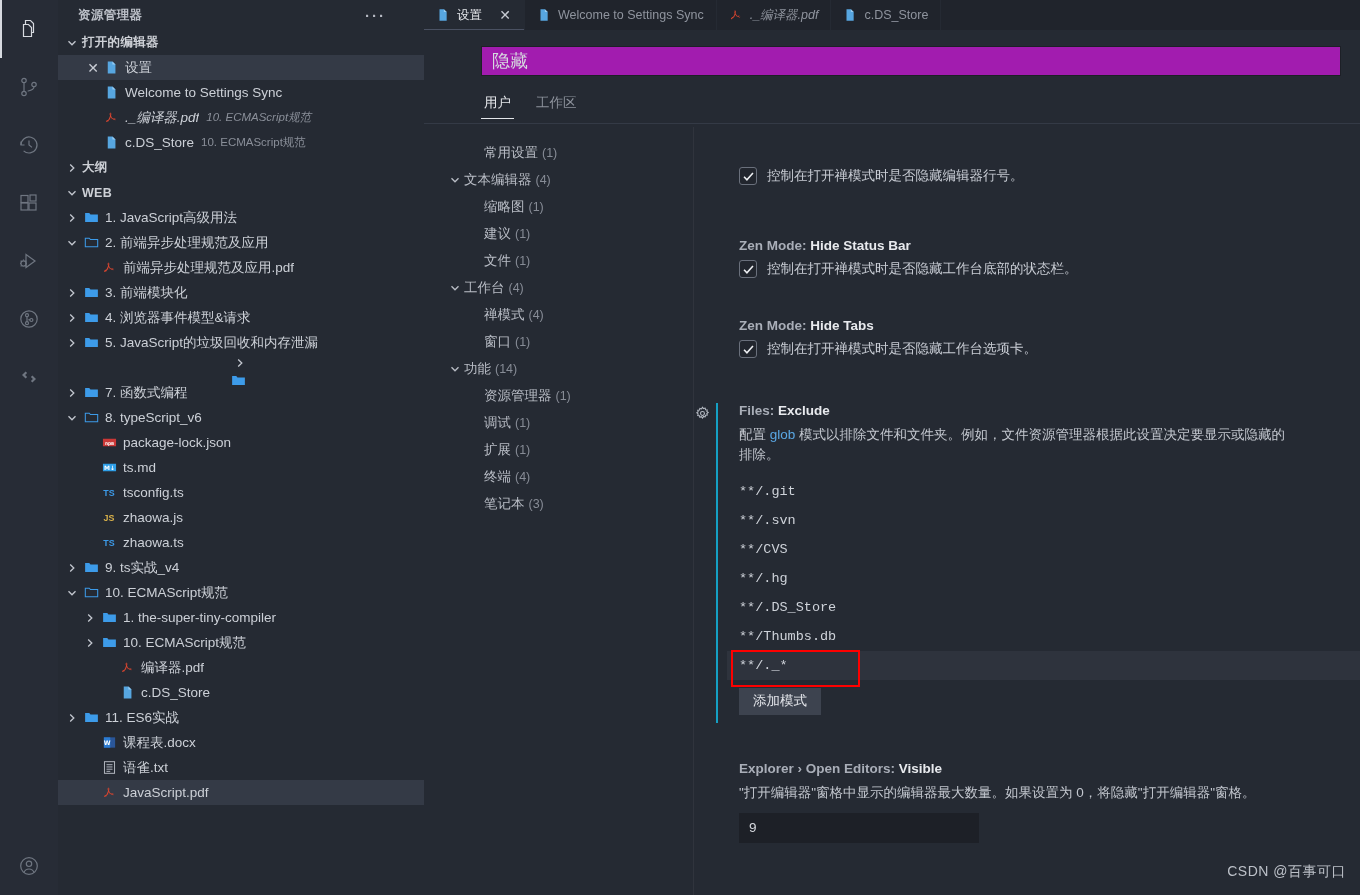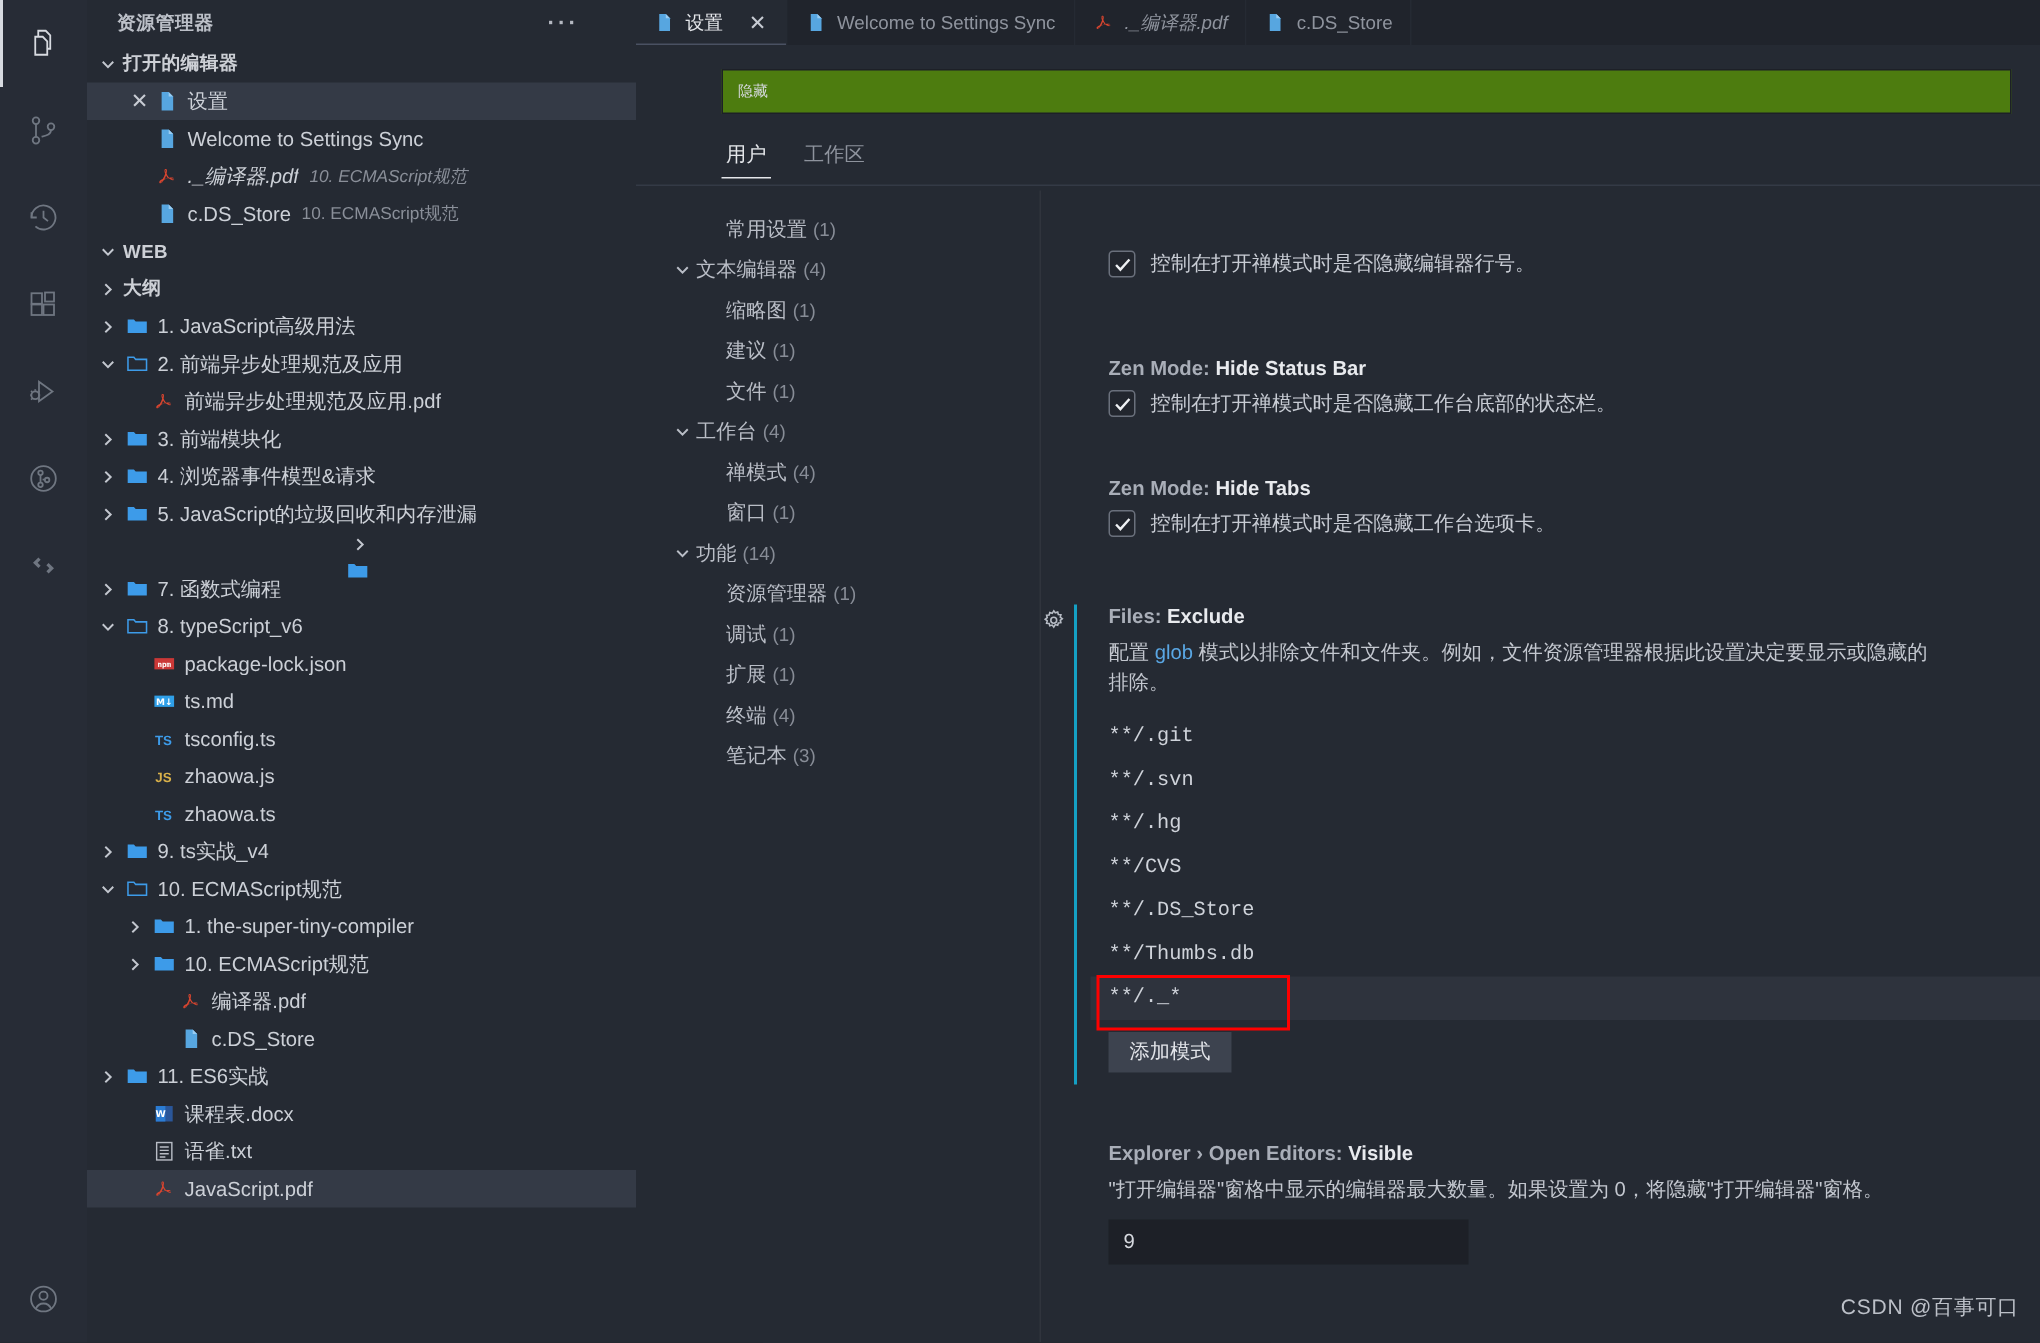--- a/index.html
+++ b/index.html
@@ -159,25 +159,25 @@
     width: 14px; text-align: center;
   }
 
   .settings-body { flex: 1 1 auto; position: relative; overflow: hidden; }
 
   .search-wrap {
     padding: 16px 0 0 57px;
   }
   .search-box {
     height: 30px; width: 860px;
-    background: #4d7c0f;
+    background: #a21caf;
     border: 1px solid #1d2027;
     display: flex; align-items: center;
     padding: 0 10px;
-    font-size: 10px; color: #d6d9df;
+    font-size: 18px; color: #d6d9df;
   }
 
   .settings-tabs {
     margin-top: 18px;
     padding-left: 57px;
     height: 30px;
     display: flex; align-items: flex-start;
     border-bottom: 1px solid #343a46;
     position: relative;
   }
@@ -480,33 +480,33 @@
               <path d="M9 1.5l3.2 3.2H9z" fill="#9acdf2"></path>
             </svg>
         </span>
         <span class="lbl">c.DS_Store</span>
         <span class="desc nonitalic">10. ECMAScript规范</span>
       </div>
 
       <div class="section-header">
         <span class="twisty">
           <svg width="12" height="12" viewBox="0 0 12 12" fill="none" stroke="currentColor" stroke-width="1.3">
+              <path d="M4.2 2.5L7.8 6l-3.6 3.5"></path>
+            </svg>
+        </span>
+        <span>大纲</span>
+      </div>
+
+      <div class="section-header">
+        <span class="twisty">
+          <svg width="12" height="12" viewBox="0 0 12 12" fill="none" stroke="currentColor" stroke-width="1.3">
               <path d="M2.5 4.2L6 7.8l3.5-3.6"></path>
             </svg>
         </span>
         <span>WEB</span>
-      </div>
-
-      <div class="section-header">
-        <span class="twisty">
-          <svg width="12" height="12" viewBox="0 0 12 12" fill="none" stroke="currentColor" stroke-width="1.3">
-              <path d="M4.2 2.5L7.8 6l-3.6 3.5"></path>
-            </svg>
-        </span>
-        <span>大纲</span>
       </div>
 
       <div id="file-tree">
           <div class="tree-row" style="padding-left: 6px;">
             <span class="twisty">
               <svg width="12" height="12" viewBox="0 0 12 12" fill="none" stroke="currentColor" stroke-width="1.3">
                 <path d="M4.2 2.5L7.8 6l-3.6 3.5"></path>
               </svg>
             </span>
             <span class="ico">
@@ -974,22 +974,22 @@
               <span>Files: </span><b>Exclude</b>
             </div>
 
             <div class="setting-desc" style="margin-right:-8px">
               <span>配置 </span><span class="lnk">glob</span><span> 模式以排除文件和文件夹。例如，文件资源管理器根据此设置决定要显示或隐藏的</span><br><span>排除。</span>
             </div>
 
             <div class="exclude-list" id="exclude-list">
                 <div class="exclude-row">**/.git</div>
                 <div class="exclude-row">**/.svn</div>
+                <div class="exclude-row">**/CVS</div>
                 <div class="exclude-row">**/.hg</div>
-                <div class="exclude-row">**/CVS</div>
                 <div class="exclude-row">**/.DS_Store</div>
                 <div class="exclude-row">**/Thumbs.db</div>
                 <div class="exclude-row selected">**/._*</div>
               </div>
 
             <div class="add-btn">添加模式</div>
           </div>
 
           <div class="setting-item" style="margin-top:38px">
             <div class="setting-title">

